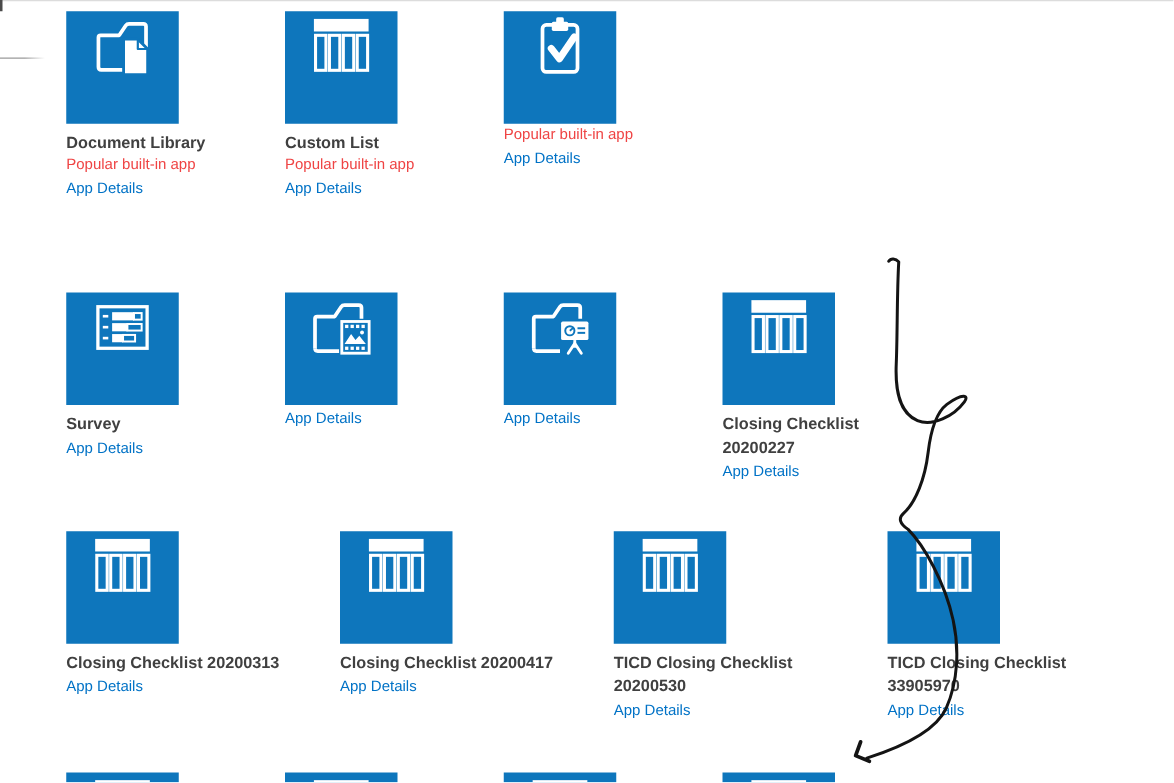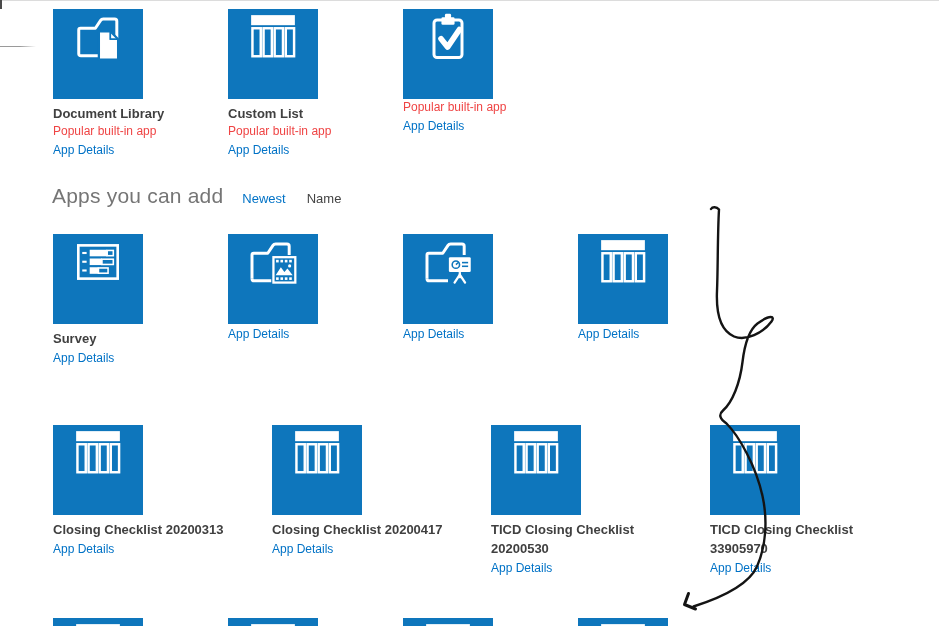--- a/index.html
+++ b/index.html
@@ -81,25 +81,20 @@
     <rect x="28.5" y="5.5" width="7" height="6" rx="1.5" fill="#fff"></rect>
     <rect x="24.5" y="9.5" width="15" height="8.5" rx="1.5" fill="#fff"></rect>
     <path d="M24 34 L31.5 43.5 L45 23.5" fill="none" stroke="#fff" stroke-width="6.4" stroke-linecap="round" stroke-linejoin="round"></path>
   </svg>
 </div>
     <div class="subtitle">Popular built-in app</div>
     <a class="details">App Details</a>
   </div>
 </div>
 
-  <div id="heading-row">
-    <span class="heading">Apps you can add</span>
-    <span class="sort-opt selected">Newest</span>
-    <span class="sort-opt unselected">Name</span>
-  </div>
 
   <div class="row" id="row-add-1">
   <div class="cell">
     <div class="tile">
   <svg viewBox="0 0 64 64">
     <rect x="9.5" y="13" width="45" height="38" fill="none" stroke="#fff" stroke-width="3"></rect>
     <rect x="14" y="20.5" width="5" height="2.4" fill="#fff"></rect>
     <rect x="14" y="30.5" width="5" height="2.4" fill="#fff"></rect>
     <rect x="14" y="40.5" width="5" height="2.4" fill="#fff"></rect>
     <rect x="22.5" y="18" width="20" height="7.5" fill="#fff"></rect>
@@ -160,20 +155,24 @@
   <div class="cell">
     <div class="tile">
   <svg viewBox="0 0 64 64">
     <rect x="7" y="7" width="50" height="11.5" fill="#fff"></rect>
     <rect x="8.5" y="22" width="9.5" height="32" fill="none" stroke="#fff" stroke-width="2.8"></rect>
     <rect x="21.2" y="22" width="9.5" height="32" fill="none" stroke="#fff" stroke-width="2.8"></rect>
     <rect x="33.9" y="22" width="9.5" height="32" fill="none" stroke="#fff" stroke-width="2.8"></rect>
     <rect x="46.6" y="22" width="9.5" height="32" fill="none" stroke="#fff" stroke-width="2.8"></rect>
   </svg>
 </div>
+    <div class="title">
+          <div>Closing Checklist</div>
+          <div>20200227</div>
+        </div>
     
     <a class="details">App Details</a>
   </div>
 </div>
   <div class="row" id="row-add-2">
   <div class="cell">
     <div class="tile">
   <svg viewBox="0 0 64 64">
     <rect x="7" y="7" width="50" height="11.5" fill="#fff"></rect>
     <rect x="8.5" y="22" width="9.5" height="32" fill="none" stroke="#fff" stroke-width="2.8"></rect>

